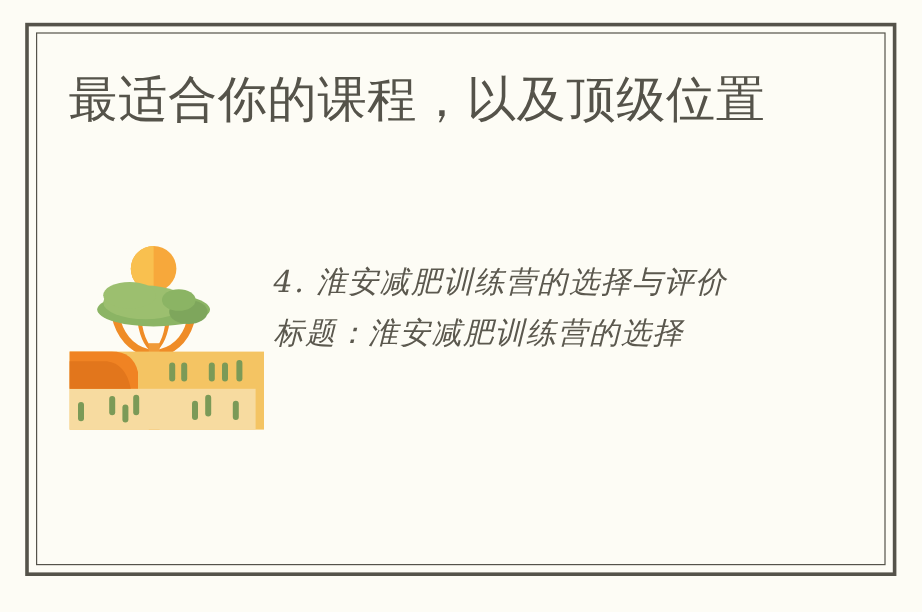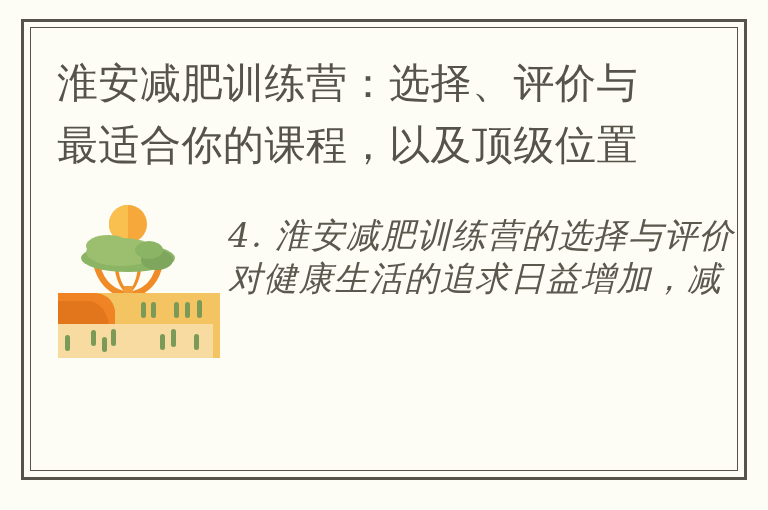--- a/index.html
+++ b/index.html
@@ -65,38 +65,37 @@
   .illustration svg { display: block; }
   
   .body-block {
     position: absolute;
     left: 228px;
     top: 214px;
     width: 436px;
   }
   .body-line {
     font-family: "DejaVu Serif", serif;
-    font-size: 34px;
+    font-size: 25px;
     line-height: 42.5px;
     color: #5b584e;
     white-space: nowrap;
     font-style: italic;
     letter-spacing: 1.3px;
   }
 </style>
 </head>
 <body>
 
 <div class="page">
 
   <div class="frame-outer"></div>
   <div class="frame-inner"></div>
 
   <div class="title-block">
-    <div class="title-line">淮安减肥训练营：选择、评价与</div>
     <div class="title-line">最适合你的课程，以及顶级位置</div>
   </div>
 
   <div class="illustration">
     <svg width="176" height="170" viewBox="0 0 176 170" xmlns="http://www.w3.org/2000/svg">
 
       <g>
         <circle cx="83" cy="26" r="19" fill="#f7a83b"></circle>
         <path d="M83 7a19 19 0 0 0 0 38z" fill="#f9c04f"></path>
       </g>
@@ -137,16 +136,16 @@
         <rect x="66" y="131" width="5" height="17" rx="2.5"></rect>
         <rect x="115" y="136" width="5" height="16" rx="2.5"></rect>
         <rect x="126" y="131" width="5" height="18" rx="2.5"></rect>
         <rect x="149" y="136" width="5" height="16" rx="2.5"></rect>
       </g>
     </svg>
   </div>
 
   <div class="body-block">
     <div class="body-line">4. 淮安减肥训练营的选择与评价</div>
-    <div class="body-line">对健康生活的追求日益增加，减</div>
+    <div class="body-line">标题：淮安减肥训练营的选择</div>
   </div>
 
 </div>
 
 </body></html>

